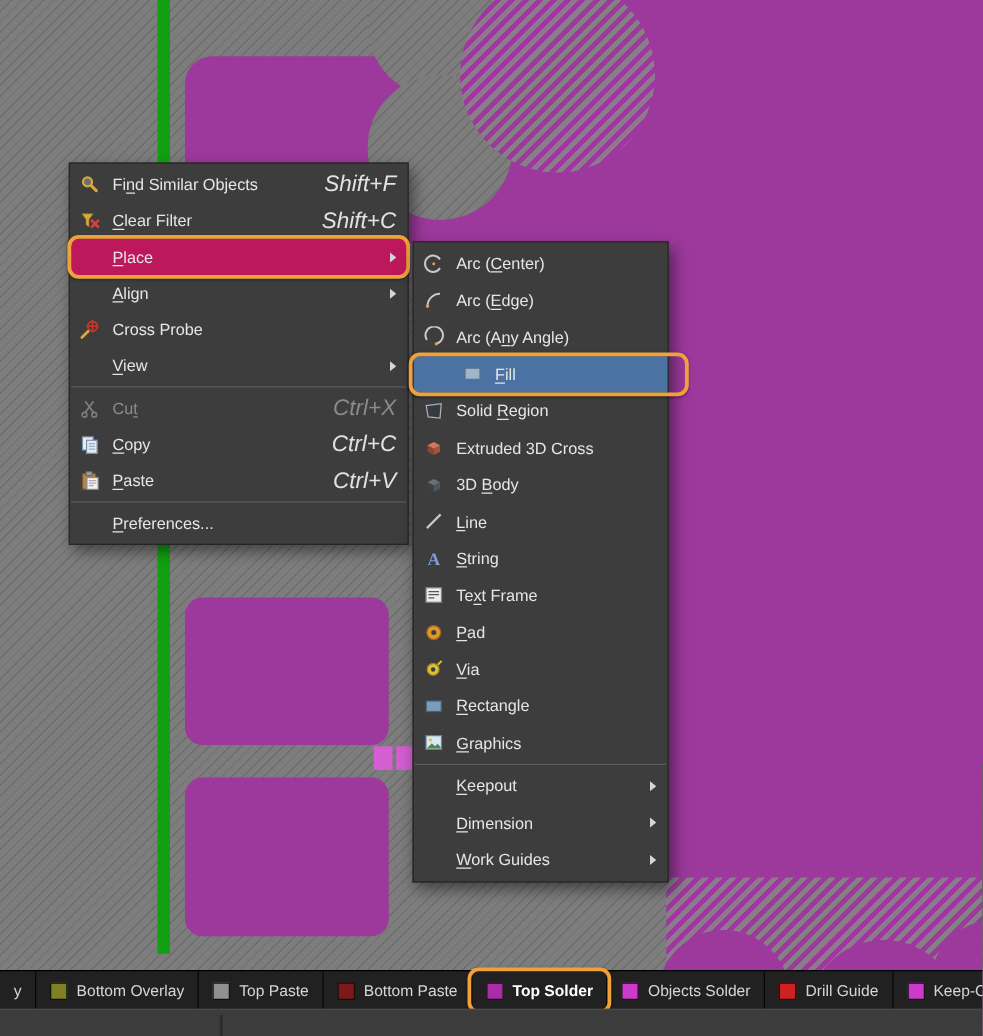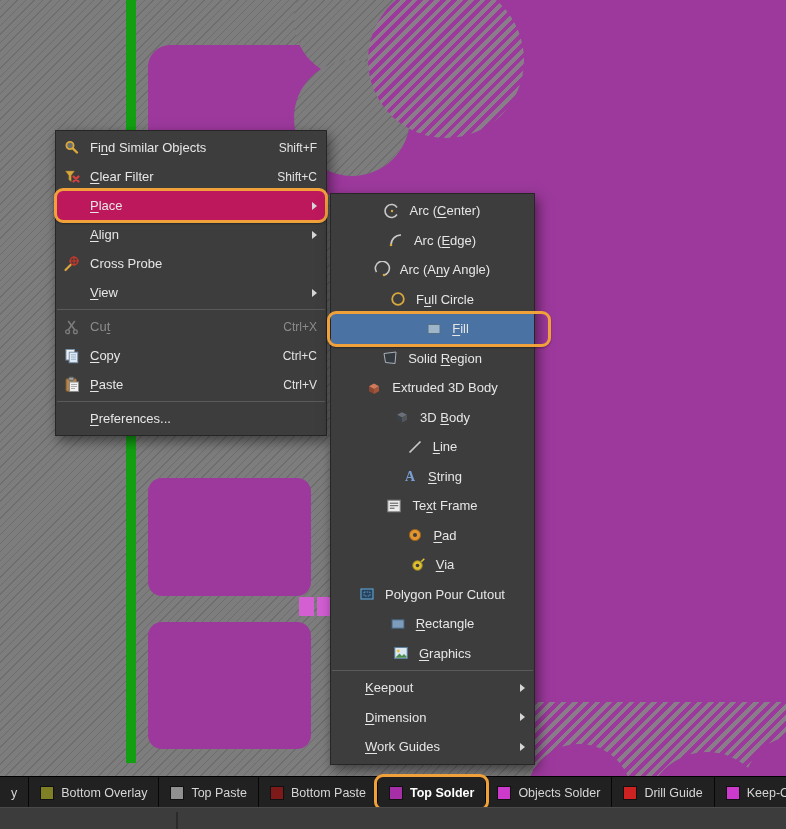--- a/index.html
+++ b/index.html
@@ -50,25 +50,25 @@
     position:absolute;background:#3d3d3d;border:1px solid #262626;
     box-shadow:3px 5px 12px rgba(0,0,0,.5);
     padding:2px 0;z-index:10;font-size:13px;color:#e6e6e6;
   }
   .menu-main{left:55px;top:130px;width:270px;}
   .menu-place{left:330px;top:193px;width:203px;}
   .menu-item{
     display:flex;align-items:center;height:29px;
     padding:0 9px 0 7px;position:relative;white-space:nowrap;cursor:default;
   }
-  .menu-place .menu-item{height:29.5px;justify-content:center;}
+  .menu-place .menu-item{height:29.5px;}
   .mi-icon{width:18px;height:18px;margin-right:9px;flex:none;display:flex;align-items:center;justify-content:center;}
   .mi-label{flex:0 1 auto;}
   .mi-label u{text-decoration:underline;text-underline-offset:2px;}
-  .mi-shortcut{margin-left:auto;padding-left:14px;color:#e2e2e2;font-size:12px;}
+  .mi-shortcut{margin-left:auto;padding-left:14px;color:#e2e2e2;font-size:18px;font-style:italic;}
   .mi-arrow{margin-left:auto;width:0;height:0;
     border-top:4.5px solid transparent;border-bottom:4.5px solid transparent;
     border-left:5.5px solid #d6d6d6;flex:none;}
   .menu-item.disabled .mi-label,.menu-item.disabled .mi-shortcut{color:#8b8b8b;}
   .menu-item.disabled .mi-icon{opacity:.45;}
   .menu-item.selected{background:var(--selection);padding-left:38px;}
   .menu-item.parent-open{background:#be185d;}
   .menu-sep{height:1px;margin:2px 1px;background:#5a5a5a;}
   
   .ring{
@@ -235,28 +235,20 @@
       </div>
       <div class="menu-item">
         <span class="mi-icon">
           <svg width="18" height="18" viewBox="0 0 18 18">
             <path d="M3.5 11 A 7 7 0 1 1 11 14" fill="none" stroke="#c9c9c9" stroke-width="1.6"></path>
             <circle cx="11" cy="14" r="1.3" fill="#d9a83c"></circle>
           </svg>
         </span>
         <span class="mi-label">Arc (A<u>n</u>y Angle)</span>
       </div>
-      <div class="menu-item">
-        <span class="mi-icon">
-          <svg width="18" height="18" viewBox="0 0 18 18">
-            <circle cx="9" cy="9" r="5.8" fill="none" stroke="#d9a83c" stroke-width="1.8"></circle>
-          </svg>
-        </span>
-        <span class="mi-label">F<u>u</u>ll Circle</span>
-      </div>
       <div class="menu-item selected">
         <span class="mi-icon">
           <svg width="18" height="18" viewBox="0 0 18 18">
             <rect x="3" y="4.5" width="12" height="9" fill="#9fb6c9" stroke="#55718a"></rect>
           </svg>
         </span>
         <span class="mi-label"><u>F</u>ill</span>
         <span class="ring ring-fill"></span>
       </div>
       <div class="menu-item">
@@ -268,21 +260,21 @@
         <span class="mi-label">Solid <u>R</u>egion</span>
       </div>
       <div class="menu-item">
         <span class="mi-icon">
           <svg width="18" height="18" viewBox="0 0 18 18">
             <path d="M4 7.2 L9 9.9 L9 15 L4 12.3 Z" fill="#8a4632"></path>
             <path d="M14 7.2 L9 9.9 L9 15 L14 12.3 Z" fill="#a3553c"></path>
             <path d="M4 7.2 L9 4.5 L14 7.2 L9 9.9 Z" fill="#d2795a"></path>
           </svg>
         </span>
-        <span class="mi-label">Extruded 3D Body</span>
+        <span class="mi-label">Extruded 3D Cross</span>
       </div>
       <div class="menu-item">
         <span class="mi-icon">
           <svg width="18" height="18" viewBox="0 0 18 18">
             <path d="M4 6.8 L9 4.2 L14 6.8 L9 9.4 Z" fill="#6a7077"></path>
             <path d="M4 6.8 L9 9.4 L9 14.6 L4 12 Z" fill="#3c4147"></path>
             <path d="M14 6.8 L9 9.4 L9 14.6 L14 12 Z" fill="#50565c"></path>
           </svg>
         </span>
         <span class="mi-label">3D <u>B</u>ody</span>
@@ -329,29 +321,20 @@
             <circle cx="8.5" cy="9.5" r="4.8" fill="#ddc133" stroke="#96801d"></circle>
             <circle cx="8.5" cy="9.5" r="1.8" fill="#3d3d3d"></circle>
             <path d="M12.2 5.8 L15.3 2.7" stroke="#ddc133" stroke-width="1.6"></path>
           </svg>
         </span>
         <span class="mi-label"><u>V</u>ia</span>
       </div>
       <div class="menu-item">
         <span class="mi-icon">
           <svg width="18" height="18" viewBox="0 0 18 18">
-            <rect x="3" y="4" width="12" height="10" fill="#27425a" stroke="#5d9bc9" stroke-width="1.2"></rect>
-            <rect x="6" y="7" width="6" height="4" fill="none" stroke="#5d9bc9" stroke-dasharray="1.5 1.2"></rect>
-          </svg>
-        </span>
-        <span class="mi-label">Polygon Pour Cutout</span>
-      </div>
-      <div class="menu-item">
-        <span class="mi-icon">
-          <svg width="18" height="18" viewBox="0 0 18 18">
             <rect x="3" y="4.8" width="12" height="8.4" fill="#7d9cbb" stroke="#46637f"></rect>
           </svg>
         </span>
         <span class="mi-label"><u>R</u>ectangle</span>
       </div>
       <div class="menu-item">
         <span class="mi-icon">
           <svg width="18" height="18" viewBox="0 0 18 18">
             <rect x="2.8" y="3.5" width="12.4" height="11" fill="#dce9f2" stroke="#5d82a0"></rect>
             <circle cx="6.3" cy="7" r="1.4" fill="#e5c33a"></circle>

